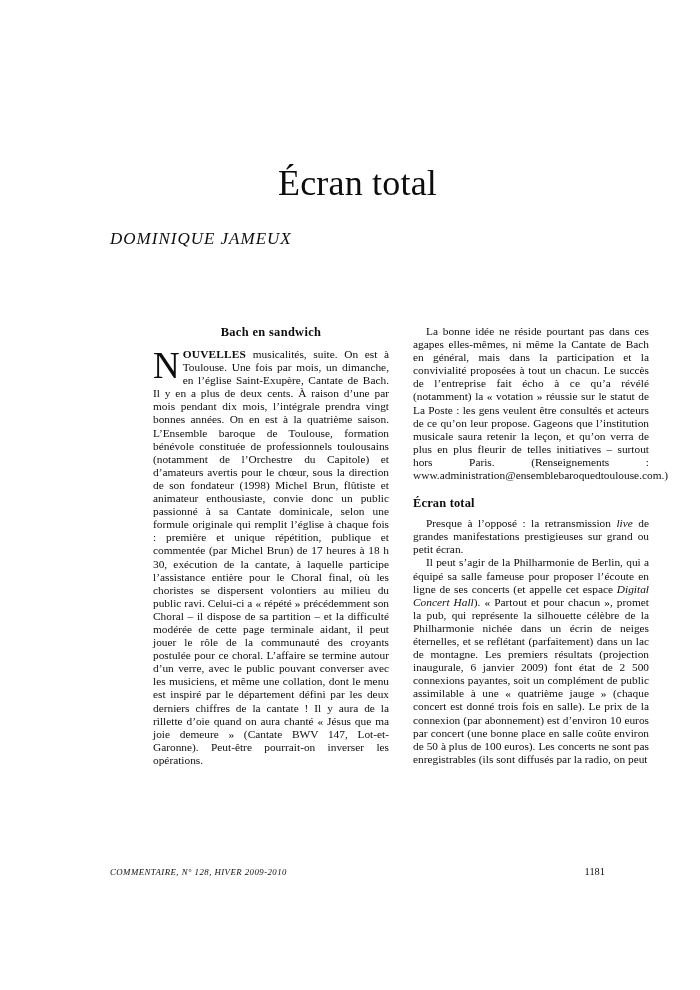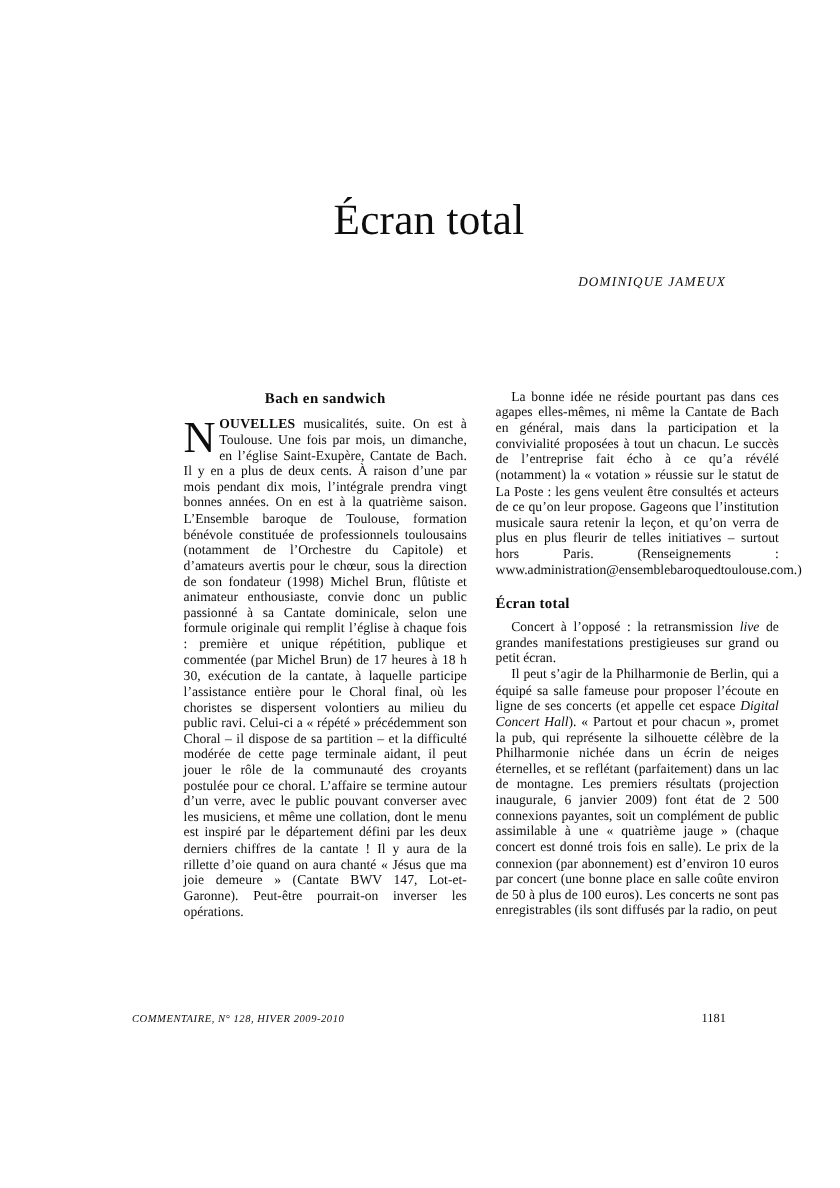--- a/index.html
+++ b/index.html
@@ -46,23 +46,23 @@
     font-size: 36px;
     font-weight: 400;
     letter-spacing: 0.2px;
     line-height: 1.1;
   }
   .byline {
     position: absolute;
     left: 110px;
     top: 229px;
     width: 495px;
-    text-align: right;
+    text-align: left;
     font-style: italic;
-    font-size: 11px;
+    font-size: 17px;
     letter-spacing: 1.0px;
   }
 
   
   .col {
     position: absolute;
     top: 325px;
     width: 236px;
     font-size: 11.35px;
     line-height: 13.1px;
@@ -112,21 +112,21 @@
     letter-spacing: 0.2px;
     font-weight: bold;
   }
 
   .ital { font-style: italic; }
 
   
   .footer {
     position: absolute;
     left: 110px;
-    top: 844px;
+    top: 866px;
     width: 495px;
     font-style: italic;
     font-size: 8.8px;
     letter-spacing: 0.45px;
     display: flex;
     justify-content: space-between;
     align-items: baseline;
   }
   .folio {
     font-style: normal;
@@ -153,21 +153,21 @@
     </p>
 
   </div>
 
   <div class="col col-right">
 
     <p class="body-par">La bonne idée ne réside pourtant pas dans ces agapes elles-mêmes, ni même la Cantate de Bach en général, mais dans la participation et la convivialité proposées à tout un chacun. Le succès de l’entreprise fait écho à ce qu’a révélé (notamment) la « votation » réussie sur le statut de La Poste : les gens veulent être consultés et acteurs de ce qu’on leur propose. Gageons que l’institution musicale saura retenir la leçon, et qu’on verra de plus en plus fleurir de telles initiatives – surtout hors Paris. (Renseignements : www.administration@ensemblebaroquedtoulouse.com.)</p>
 
     <div class="sec-head sec-head-left">Écran total</div>
 
-    <p class="body-par"><span>Concert à l’opposé : la retransmission </span><span class="ital">live</span><span> de grandes manifestations prestigieuses sur grand ou petit écran.</span></p>
+    <p class="body-par"><span>Presque à l’opposé : la retransmission </span><span class="ital">live</span><span> de grandes manifestations prestigieuses sur grand ou petit écran.</span></p>
 
     <p class="body-par"><span>Il peut s’agir de la Philharmonie de Berlin, qui a équipé sa salle fameuse pour proposer l’écoute en ligne de ses concerts (et appelle cet espace </span><span class="ital">Digital Concert Hall</span><span>). « Partout et pour chacun », promet la pub, qui représente la silhouette célèbre de la Philharmonie nichée dans un écrin de neiges éternelles, et se reflétant (parfaitement) dans un lac de montagne. Les premiers résultats (projection inaugurale, 6 janvier 2009) font état de 2 500 connexions payantes, soit un complément de public assimilable à une « quatrième jauge » (chaque concert est donné trois fois en salle). Le prix de la connexion (par abonnement) est d’environ 10 euros par concert (une bonne place en salle coûte environ de 50 à plus de 100 euros). Les concerts ne sont pas enregistrables (ils sont diffusés par la radio, on peut</span></p>
 
   </div>
 
   <div class="footer">
     <span>COMMENTAIRE, N° 128, HIVER 2009-2010</span>
     <span class="folio">1181</span>
   </div>
 

